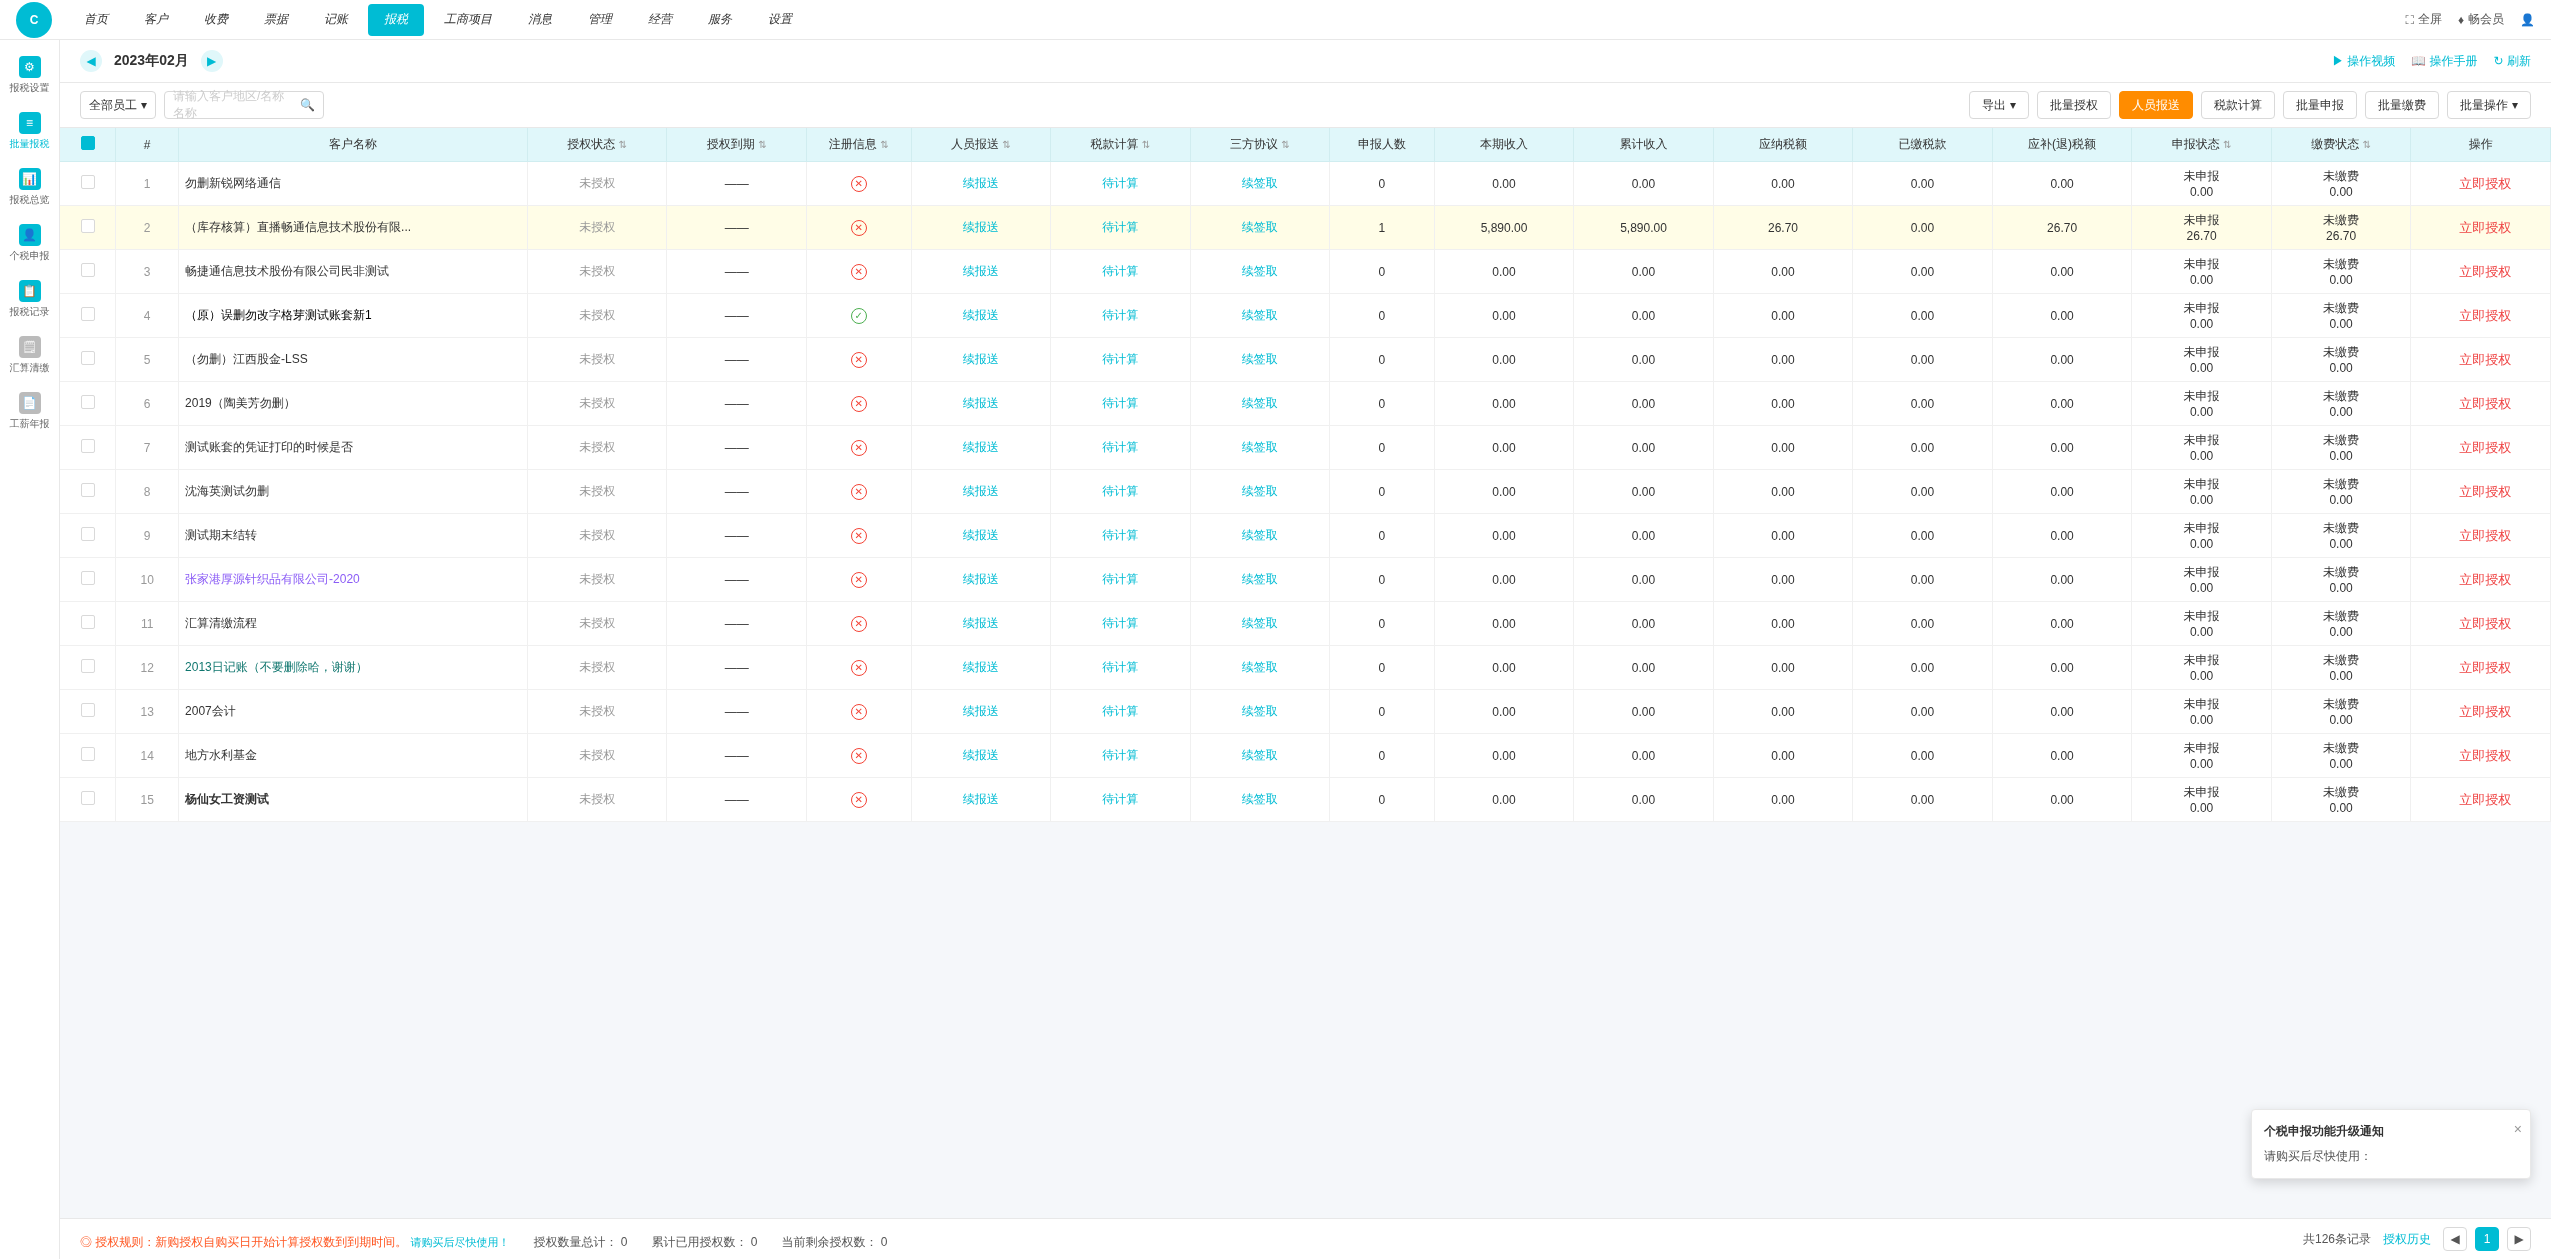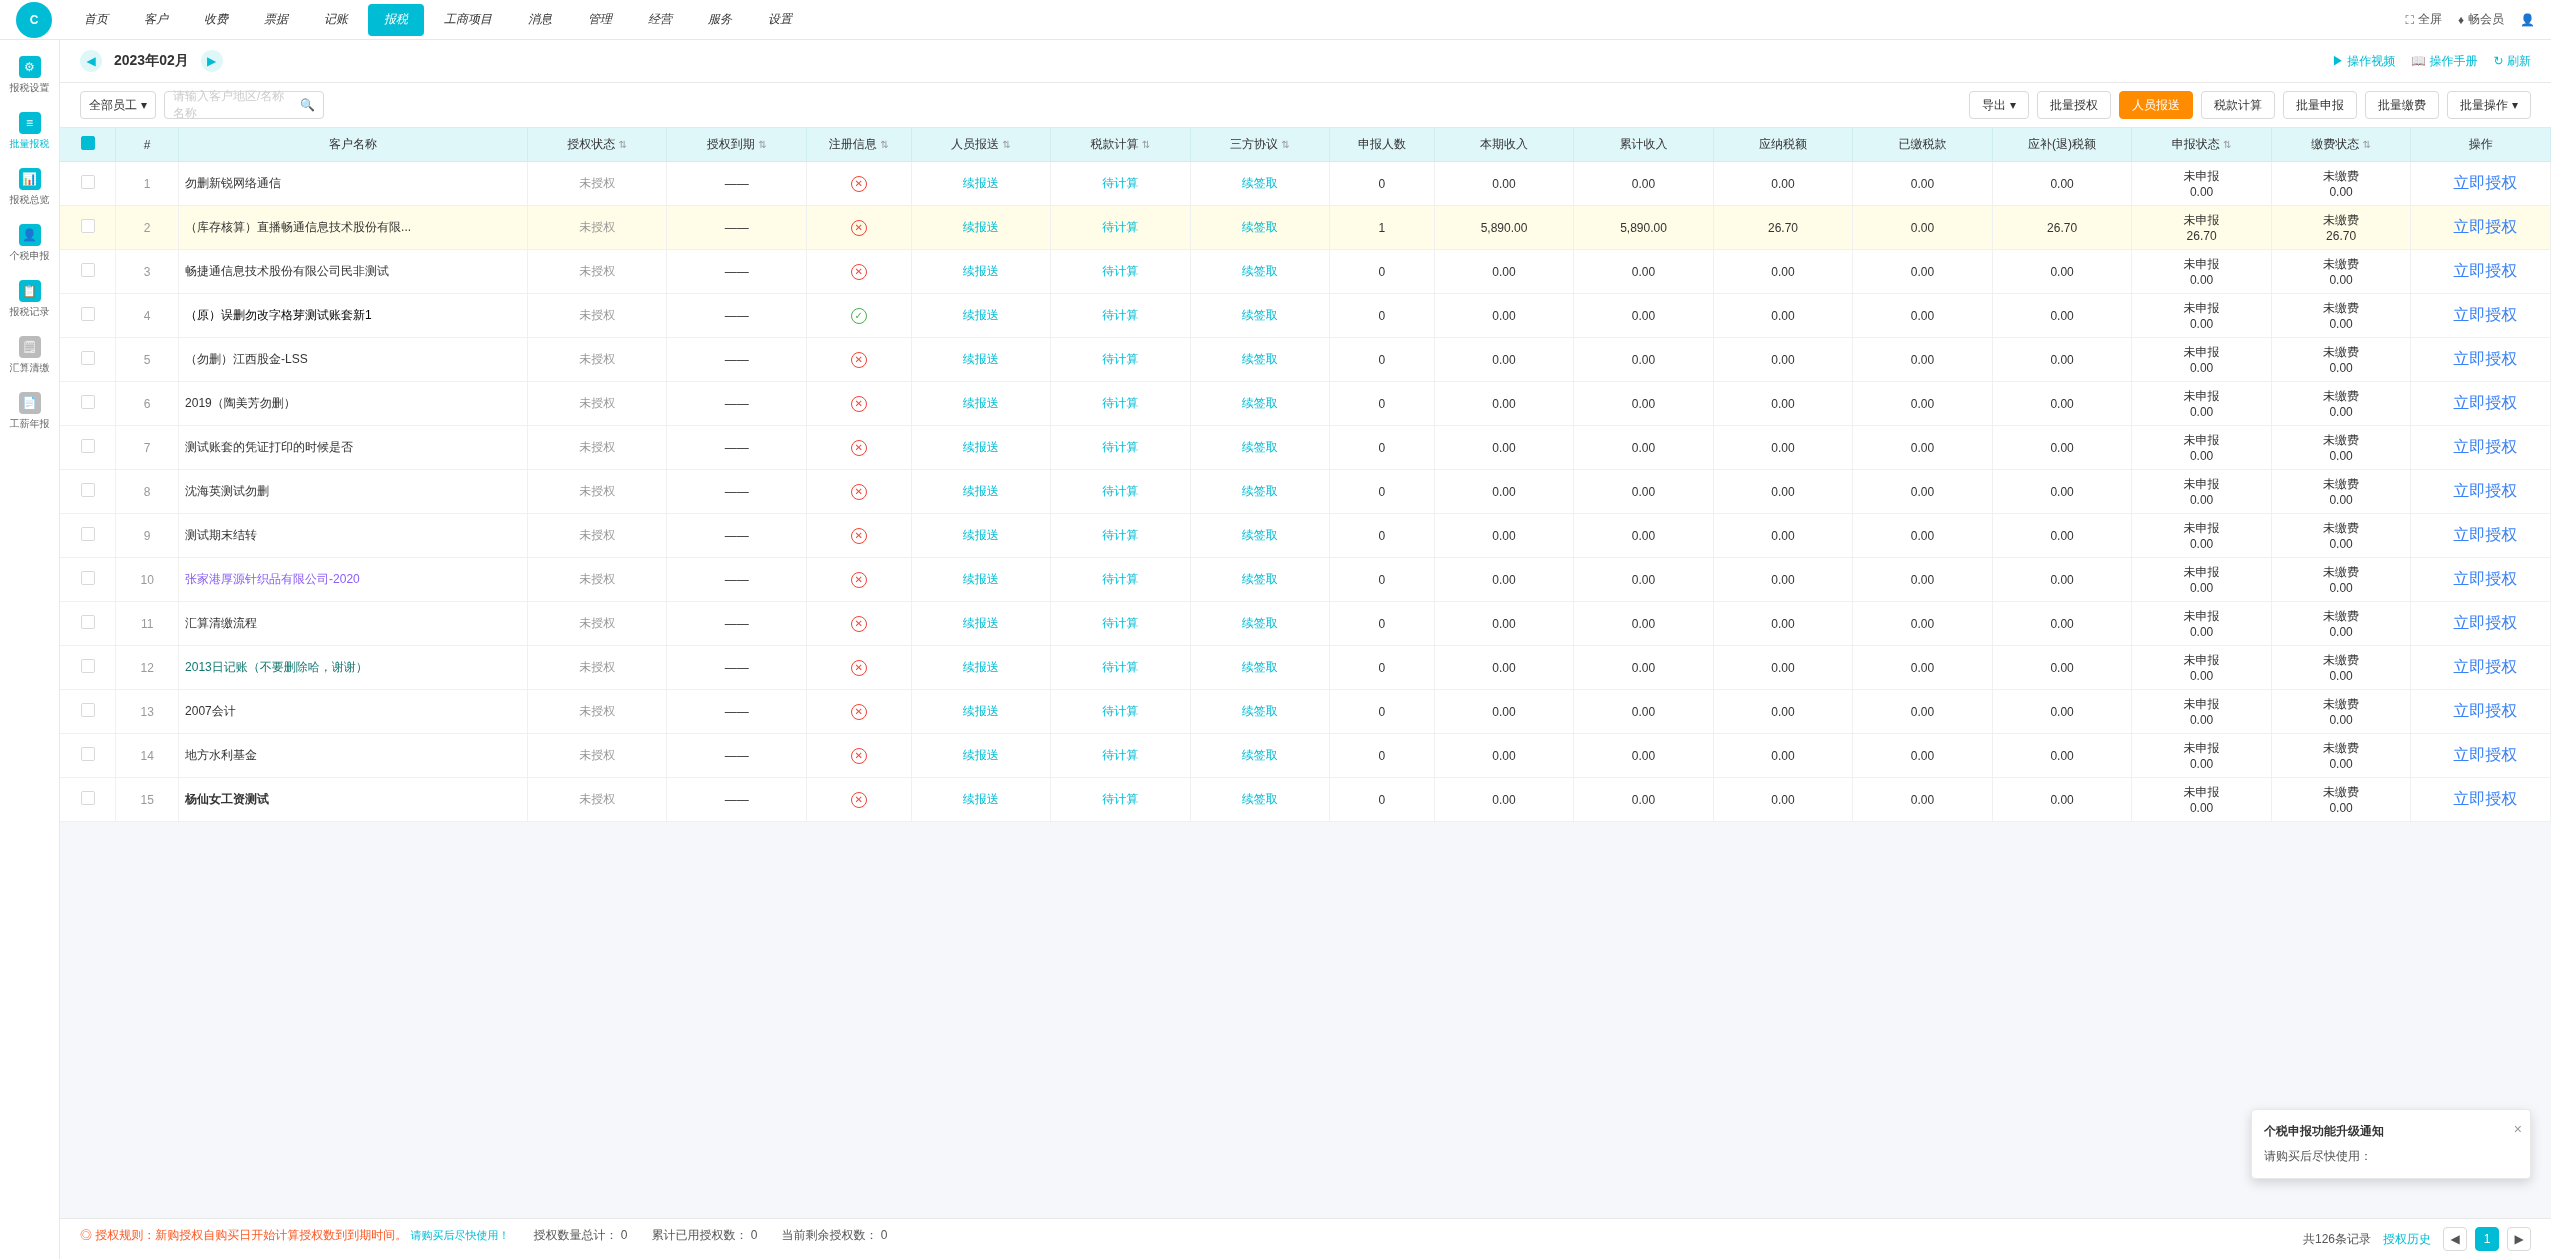--- a/index.html
+++ b/index.html
@@ -235,34 +235,34 @@
     }
     .icon-circle-check {
       width: 16px; height: 16px;
       border-radius: 50%;
       border: 1.5px solid #4caf50;
       display: inline-flex; align-items: center; justify-content: center;
       color: #4caf50;
       font-size: 10px;
     }
     .action-btn {
-      color: #3b82f6;
+      color: #ef4444;
       cursor: pointer;
-      font-size: 16px;
+      font-size: 13px;
       white-space: nowrap;
       margin-left: 9px;
     }
 
     
     .footer-bar {
       background: white;
       border-top: 1px solid #e8e8e8;
       padding: 8px 20px;
       display: flex;
-      align-items: flex-start;
+      align-items: flex-end;
       justify-content: space-between;
       font-size: 12px;
       color: #555;
     }
     .footer-left { display: flex; gap: 24px; align-items: center; }
     .footer-right { display: flex; gap: 12px; align-items: center; }
     .warn-text { color: #ff5722; font-size: 11px; }
     .warn-text .link { font-size: 11px; }
     .pagination { display: flex; align-items: center; gap: 8px; }
     .page-btn {

